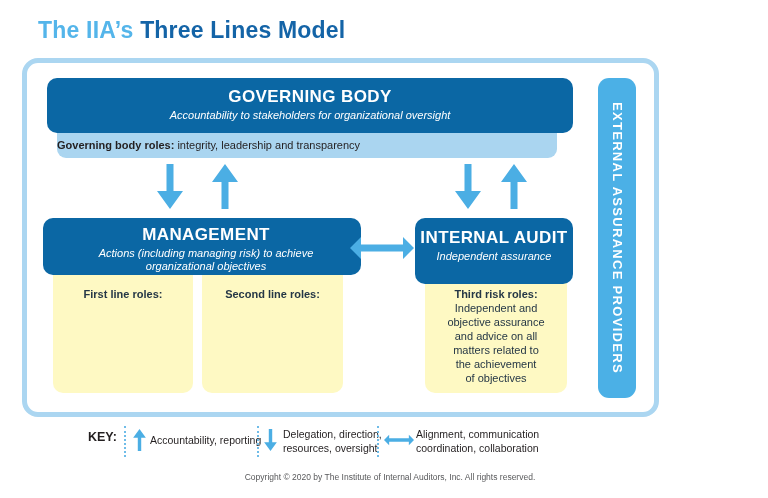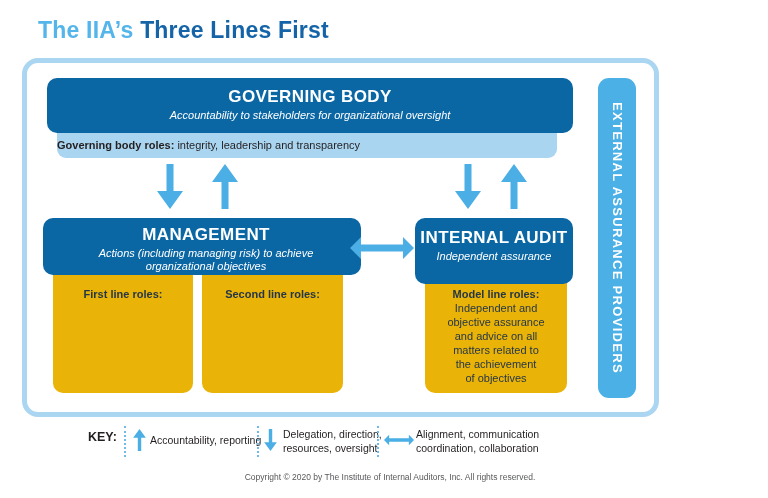--- a/index.html
+++ b/index.html
@@ -25,21 +25,21 @@
   .mgmtbox { left:16px;  top:155px; width:310px; height:57px;padding-left:8px; }
   .mgmtbox .h { margin-top:7px; }
   .iabox   { left:388px; top:155px; width:158px; height:66px; }
   .iabox   .h { margin-top:10px; }
 
   .rolesbar { position:absolute; left:30px; top:70px; width:500px; height:25px;
               background:#AAD5F0; border-radius:0 0 9px 9px; 
               font-size:11px; line-height:25px; color:#231F20; z-index:1; white-space:nowrap; }
   .rolesbar .b { font-weight:bold; }
 
-  .linebox { position:absolute; top:210px; height:120px; background:#eab308;
+  .linebox { position:absolute; top:210px; height:120px; background:#fef9c3;
              border-radius:0 0 10px 10px; color:#253746; text-align:center;
              font-size:11px; line-height:14px; z-index:1; box-sizing:border-box; padding-top:14px; }
   .linebox .h { font-weight:bold; }
   .linebox .t { white-space:pre-line; }
   .firstbox  { left:26px;  width:140px; }
   .secondbox { left:175px; width:141px; }
   .thirdbox  { left:398px; width:142px; }
 
   .extbar { position:absolute; left:571px; top:15px; width:38px; height:320px;
             background:#4BB0E6; border-radius:11px; display:flex; align-items:center; justify-content:center; }
@@ -65,21 +65,21 @@
   .copyright { position:absolute; left:0; right:0; top:472px; text-align:center;
                font-size:8.5px; color:#58595B;padding-left:12px; }
 </style>
 </head>
 <body>
 
 <div class="page">
 
   <div class="title">
     <span class="light">The IIA’s</span>
-    <span class="dark">Three Lines First</span>
+    <span class="dark">Three Lines Model</span>
   </div>
 
   <div class="frame">
 
     <div class="darkbox govbox">
       <div class="h">GOVERNING BODY</div>
       <div class="s">Accountability to stakeholders for organizational oversight</div>
     </div>
 
     <div class="rolesbar">
@@ -126,21 +126,21 @@
 
     <div class="linebox firstbox">
       <div class="h">First line roles:</div>
     </div>
 
     <div class="linebox secondbox">
       <div class="h">Second line roles:</div>
     </div>
 
     <div class="linebox thirdbox">
-      <div class="h">Model line roles:</div>
+      <div class="h">Third risk roles:</div>
       <div class="t">Independent and
 objective assurance
 and advice on all
 matters related to
 the achievement
 of objectives</div>
     </div>
 
     <div class="extbar">
       <span>EXTERNAL ASSURANCE PROVIDERS</span>

